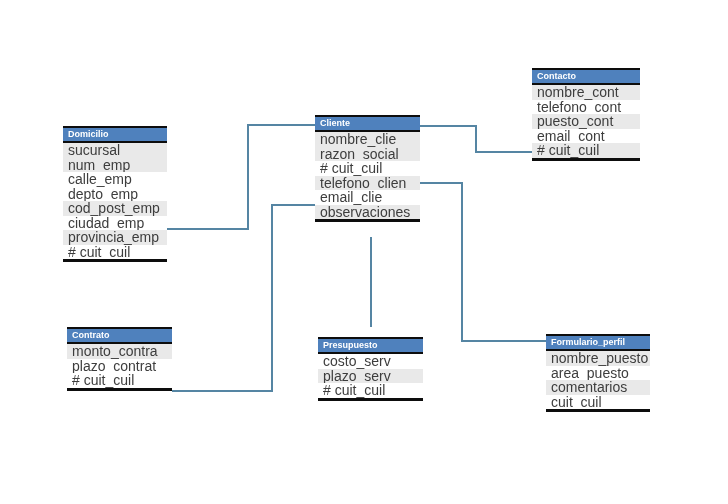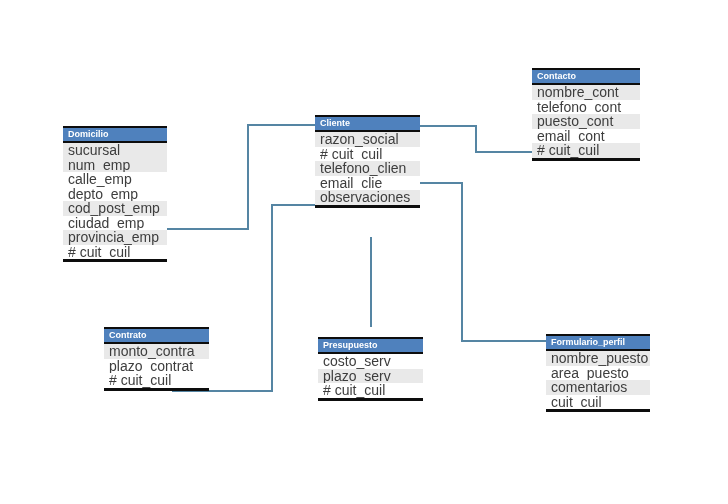--- a/index.html
+++ b/index.html
@@ -80,35 +80,36 @@
       <div class="erow alt">num_emp</div>
       <div class="erow">calle_emp</div>
       <div class="erow">depto_emp</div>
       <div class="erow alt">cod_post_emp</div>
       <div class="erow">ciudad_emp</div>
       <div class="erow alt">provincia_emp</div>
       <div class="erow"># cuit_cuil</div>
     </div>
     <div class="etable" style="left: 315px; top: 115px; width: 105px;">
       <div class="ehead">Cliente</div>
+      <div class="erow alt">nombre_clie</div>
       <div class="erow alt">razon_social</div>
       <div class="erow"># cuit_cuil</div>
       <div class="erow alt">telefono_clien</div>
       <div class="erow">email_clie</div>
       <div class="erow alt">observaciones</div>
     </div>
     <div class="etable" style="left: 532px; top: 68px; width: 108px;">
       <div class="ehead">Contacto</div>
       <div class="erow alt">nombre_cont</div>
       <div class="erow">telefono_cont</div>
       <div class="erow alt">puesto_cont</div>
       <div class="erow">email_cont</div>
       <div class="erow alt"># cuit_cuil</div>
     </div>
-    <div class="etable" style="left: 67px; top: 327px; width: 105px; margin-left: 37px;">
+    <div class="etable" style="left: 67px; top: 327px; width: 105px;">
       <div class="ehead">Contrato</div>
       <div class="erow alt">monto_contra</div>
       <div class="erow">plazo_contrat</div>
       <div class="erow"># cuit_cuil</div>
     </div>
     <div class="etable" style="left: 318px; top: 327px; width: 105px; margin-top: 10px;">
       <div class="ehead">Presupuesto</div>
       <div class="erow">costo_serv</div>
       <div class="erow alt">plazo_serv</div>
       <div class="erow"># cuit_cuil</div>

